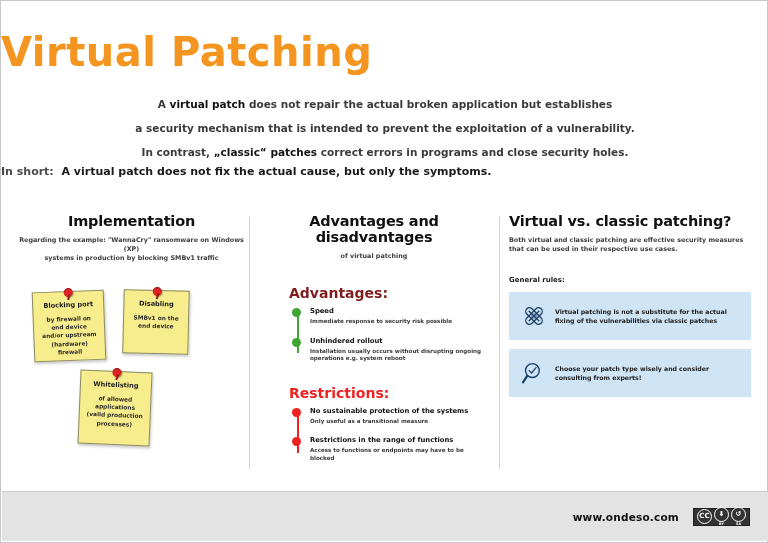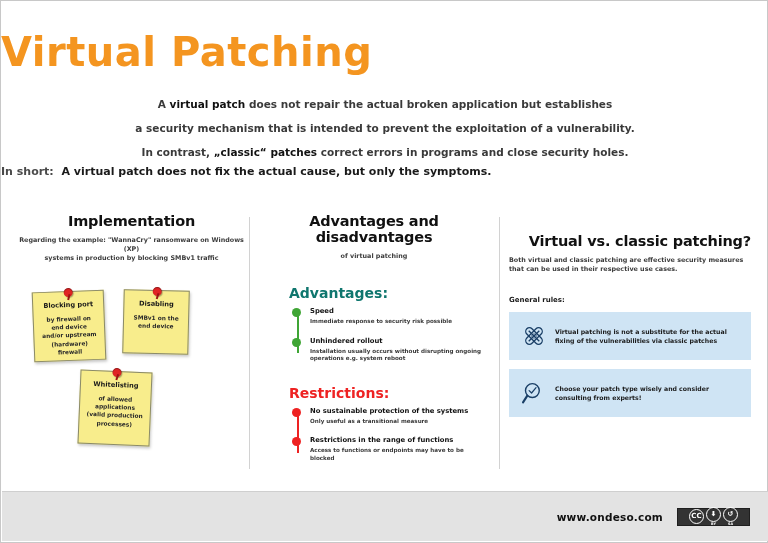--- a/index.html
+++ b/index.html
@@ -80,21 +80,21 @@
   #div2 { left: 498px; }
 
   .col-title {
     text-align: center;
     font-size: 14.5px;
     font-weight: bold;
     color: #111111;
     margin: 0 0 7px 0;
     letter-spacing: -0.2px;
   }
-  #col-vs .col-title { text-align: right; margin-top: 20px; }
+  #col-vs .col-title { text-align: left; }
   .col-sub {
     text-align: center;
     font-size: 6.4px;
     font-weight: bold;
     line-height: 9px;
     color: #3c3c3c;
     margin: 0;
   }
   #col-vs .col-sub { text-align: left; }
 
@@ -148,21 +148,21 @@
     left: 4px; top: 6px;
     transform: rotate(16deg);
   }
 
   
   .ad-head {
     font-size: 14px;
     font-weight: bold;
     margin: 24px 0 6px 30px;
   }
-  .ad-head.adv { color: #0f766e; }
+  .ad-head.adv { color: #7f1d1d; }
   .ad-head.dis { color: #EE2222; margin-top: 22px; }
 
   .bullets {
     position: relative;
     margin-left: 33px;
     padding-left: 18px;
   }
   .bullets .spine {
     position: absolute;
     left: 4.5px;
@@ -251,21 +251,21 @@
     font-size: 10.5px;
     font-weight: bold;
     color: #111111;
     letter-spacing: 0.2px;
   }
   .cc-badge {
     display: flex;
     align-items: center;
     background: #333333;
     border: 1px solid #1f1f1f;
-    padding: 2px 11px;
+    padding: 2px 3px;
     gap: 2px;
     height: 18px;
     box-sizing: border-box;
   }
   .cc-circ {
     width: 13px; height: 13px;
     border-radius: 50%;
     border: 1.3px solid #ffffff;
     color: #ffffff;
     font-size: 7px;

